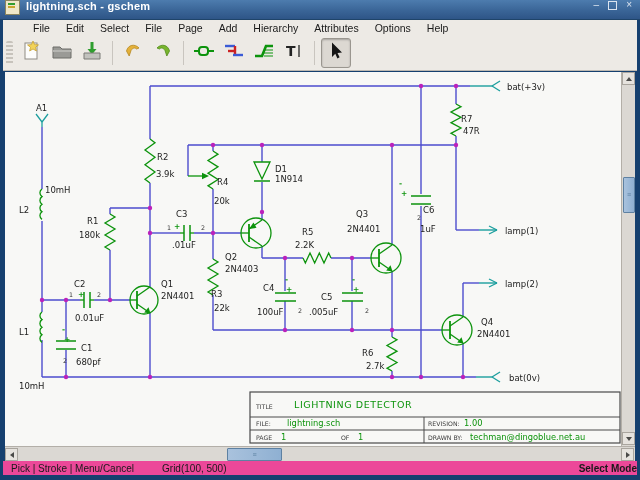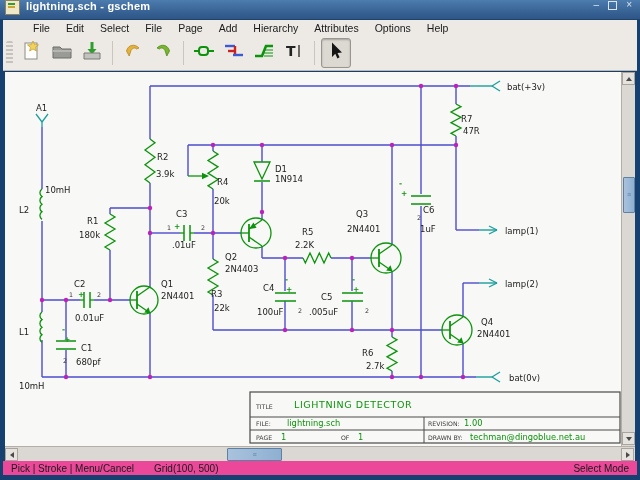--- a/index.html
+++ b/index.html
@@ -52,22 +52,22 @@
   .tri.right{border-top:3px solid transparent;border-bottom:3px solid transparent;border-left:4px solid #4a4a48;}
   .thumb{position:absolute;background:linear-gradient(90deg,#a9c2dd,#8fb0d2);border:1px solid #5e81a2;
     box-sizing:border-box;border-radius:1px;display:flex;align-items:center;justify-content:center;}
   #vthumb{left:1px;top:105px;width:12px;height:36px;}
   #hthumb{left:222px;top:1px;width:55px;height:13px;}
   .gripmark{color:#5e81a2;font-size:7px;line-height:4px;}
   
   #statusbar{position:absolute;left:3px;top:461px;width:634px;height:14px;background:#ec4899;
     display:flex;align-items:center;font-size:10px;color:#1a1a1a;}
   #status-left{margin-left:8px;}
-  #status-grid{margin-left:20px;}
-  #status-mode{margin-left:auto;margin-right:8px;}
+  #status-grid{margin-left:28px;}
+  #status-mode{margin-left:auto;font-weight:bold;}
 </style>
 </head>
 <body>
 
 <div id="win">
   <div id="titlebar">
     <div id="appicon"></div>
     <div id="wtitle">lightning.sch - gschem</div>
     <div id="winbtns">
       <span class="wb">–</span>

